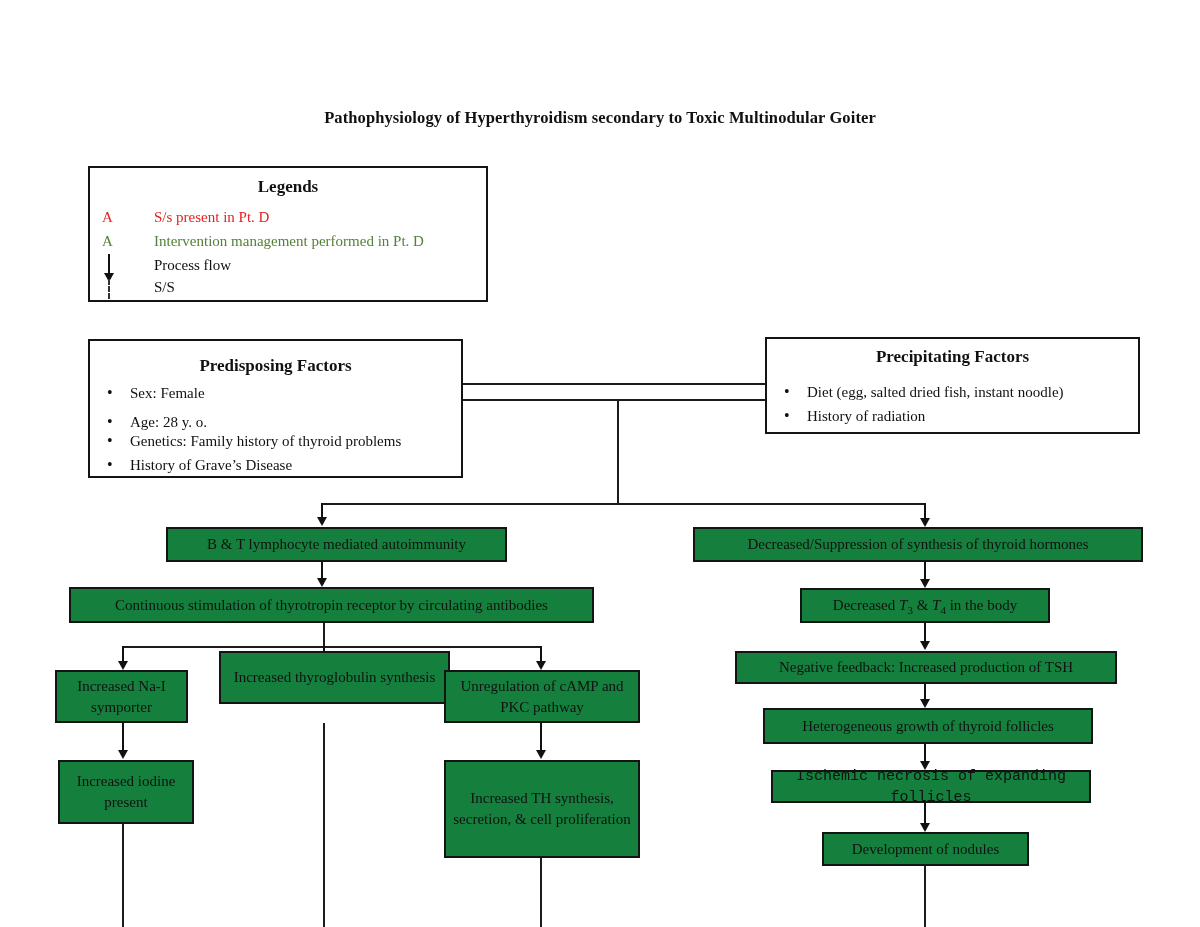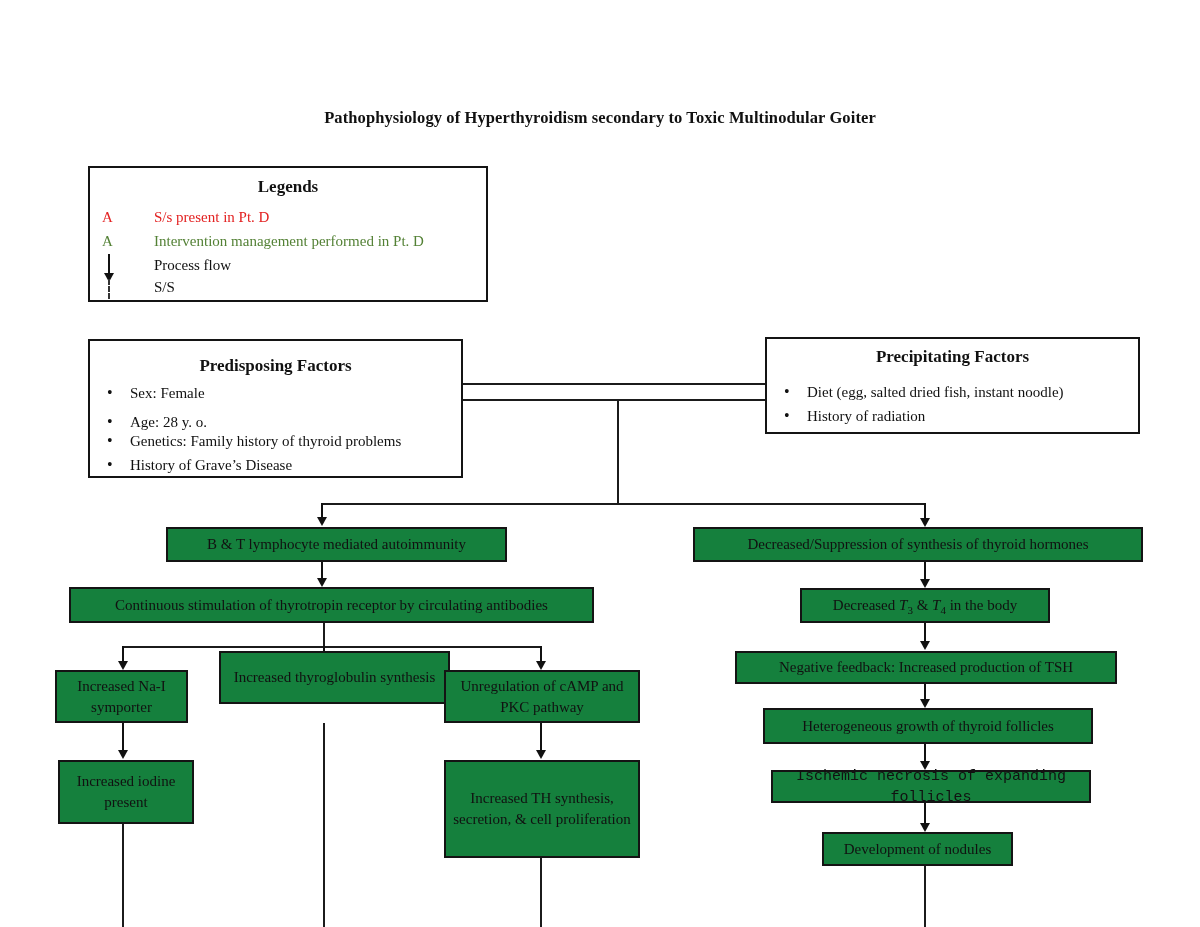--- a/index.html
+++ b/index.html
@@ -173,17 +173,17 @@
   <div class="stem" style="left:924px;top:744px;height:18px;"></div>
   <div class="ah" style="left:919.5px;top:761px;"></div>
 
   <div class="node" style="left:771px;top:770px;width:320px;height:33px;font-family:Liberation Mono, monospace;">
     <span>Ischemic necrosis of expanding follicles</span>
   </div>
 
   <div class="stem" style="left:924px;top:803px;height:21px;"></div>
   <div class="ah" style="left:919.5px;top:823px;"></div>
 
-  <div class="node" style="left:822px;top:832px;width:191px;height:34px;">
+  <div class="node" style="left:822px;top:832px;width:207px;height:34px;">
     <span>Development of nodules</span>
   </div>
 
 </div>
 
 </body></html>

